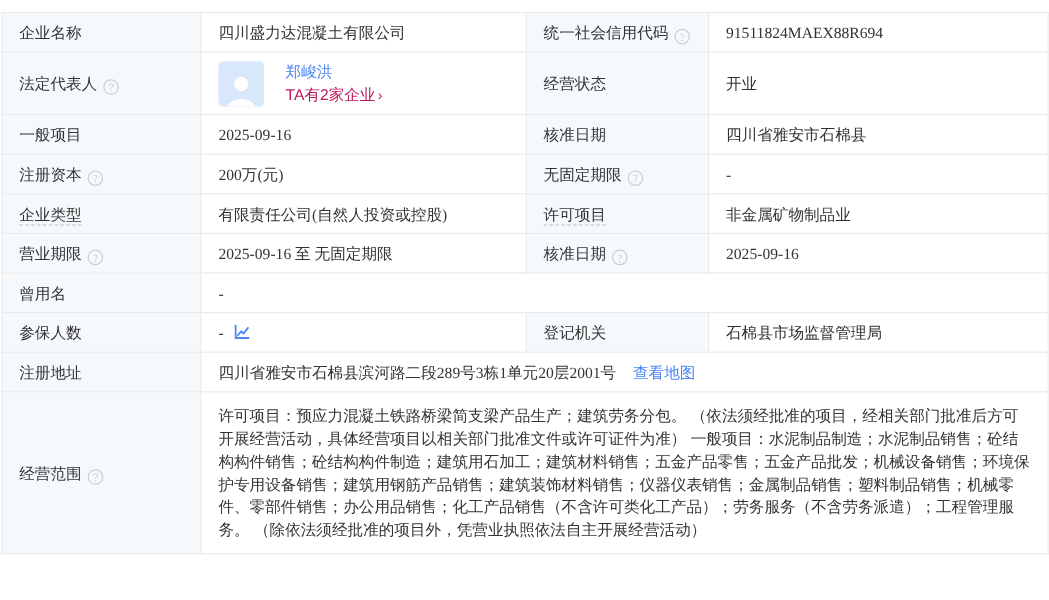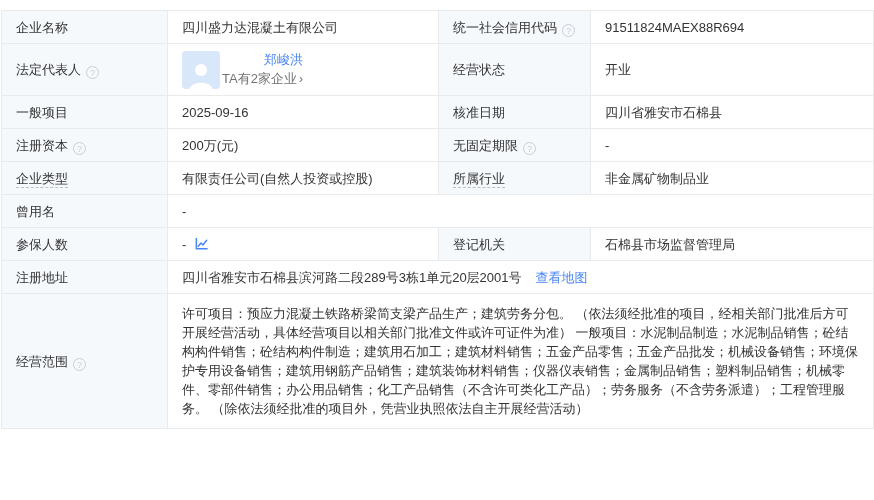--- a/index.html
+++ b/index.html
@@ -21,58 +21,58 @@
     border: 1px solid #eaeaea;
     padding: 6px 14px;
     vertical-align: middle;
     line-height: 19px;
     overflow: hidden;
   }
   td.lbl {
     background: #f6f9fc;
     color: #333;
   }
-  tr.std { height: 33px; }
+  tr.std { height: 33px; font-family: Liberation Serif, serif; }
   tr.rep-row { height: 51px; }
   .help-icon {
     display: inline-block;
     width: 13px; height: 13px;
     line-height: 12px;
     border: 1px solid #c9cdd6;
     border-radius: 50%;
     color: #c9cdd6;
     font-size: 9px;
     text-align: center;
     margin-left: 5px;
     vertical-align: -2px;
     cursor: pointer;
   }
   .dashed-u {
     border-bottom: 1px dashed #b9bec7;
     padding-bottom: 1px;
     cursor: default;
   }
-  .rep-cell { display: flex; align-items: center; gap: 2px; text-align: right; }
+  .rep-cell { display: flex; align-items: center; gap: 18px; }
   .avatar {
     width: 38px; height: 38px;
     background: #d9e7fb;
     border-radius: 4px;
     flex: 0 0 auto;
     display: flex; align-items: flex-end; justify-content: center;
     overflow: hidden;
     cursor: pointer;
   }
   .rep-text { display: flex; flex-direction: column; line-height: 19px; }
   a.blue-link, .blue-link {
     color: #4a85f6;
     text-decoration: none;
     cursor: pointer;
   }
   .orange-link {
-    color: #737373;
+    color: #be185d;
     text-decoration: none;
     cursor: pointer;
   }
   .orange-arrow { font-size: 12px; margin-left: 2px; }
   .chart-icon { margin-left: 8px; vertical-align: -2px; cursor: pointer; }
   .map-link { margin-left: 14px; }
   td.scope-cell {
     padding: 10px 14px;
     line-height: 19px;
     vertical-align: top;
@@ -128,26 +128,32 @@
   <tr class="std">
     <td class="lbl"><span>注册资本</span><span class="help-icon">?</span></td>
     <td><span>200万(元)</span></td>
     <td class="lbl"><span>无固定期限</span><span class="help-icon">?</span></td>
     <td><span>-</span></td>
   </tr>
 
   <tr class="std">
     <td class="lbl"><span class="dashed-u">企业类型</span></td>
     <td><span>有限责任公司(自然人投资或控股)</span></td>
-    <td class="lbl"><span class="dashed-u">所属行业</span></td>
+    <td class="lbl"><span class="dashed-u">许可项目</span></td>
     <td><span>非金属矿物制品业</span></td>
   </tr>
 
 
 
+  <tr class="std">
+    <td class="lbl"><span>营业期限</span><span class="help-icon">?</span></td>
+    <td><span>2025-09-16 至 无固定期限</span></td>
+    <td class="lbl"><span>核准日期</span><span class="help-icon">?</span></td>
+    <td><span>2025-09-16</span></td>
+  </tr>
 
   <tr class="std">
     <td class="lbl"><span>曾用名</span></td>
     <td colspan="3"><span>-</span></td>
   </tr>
 
   <tr class="std">
     <td class="lbl"><span>参保人数</span></td>
     <td>
       <span>-</span><svg class="chart-icon" width="15" height="14" viewBox="0 0 16 15">

